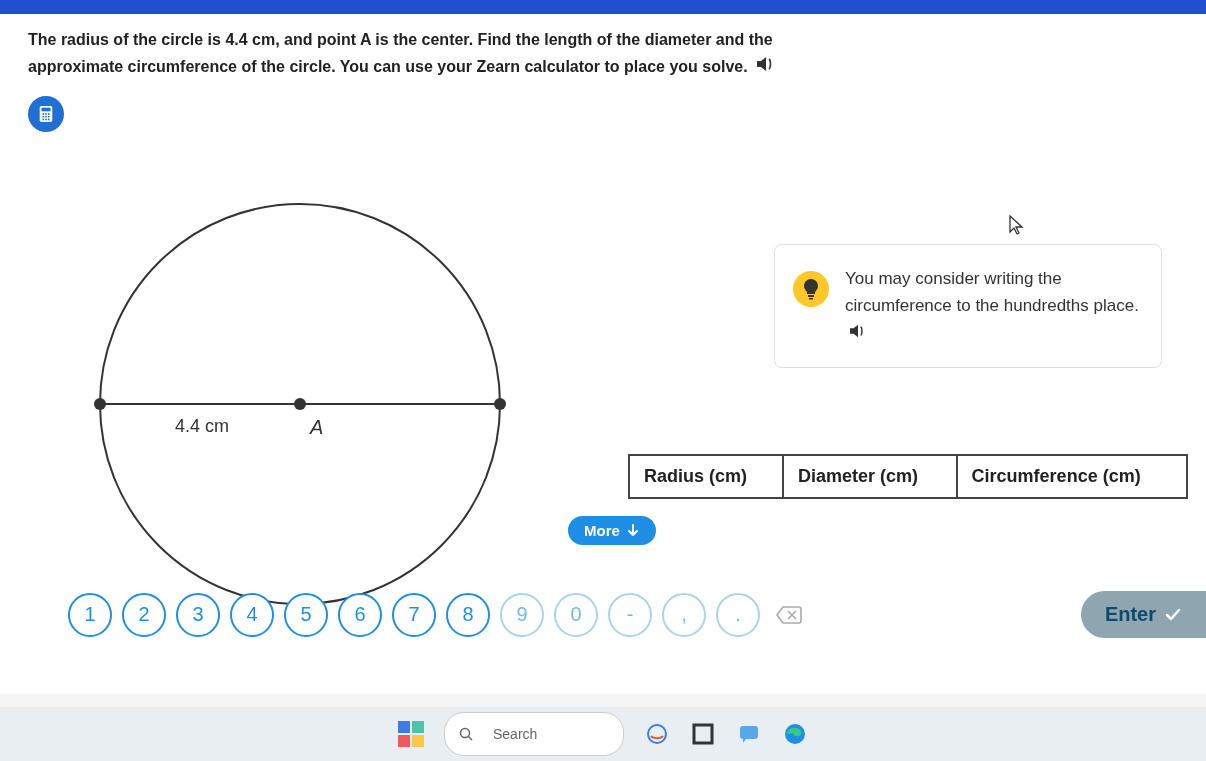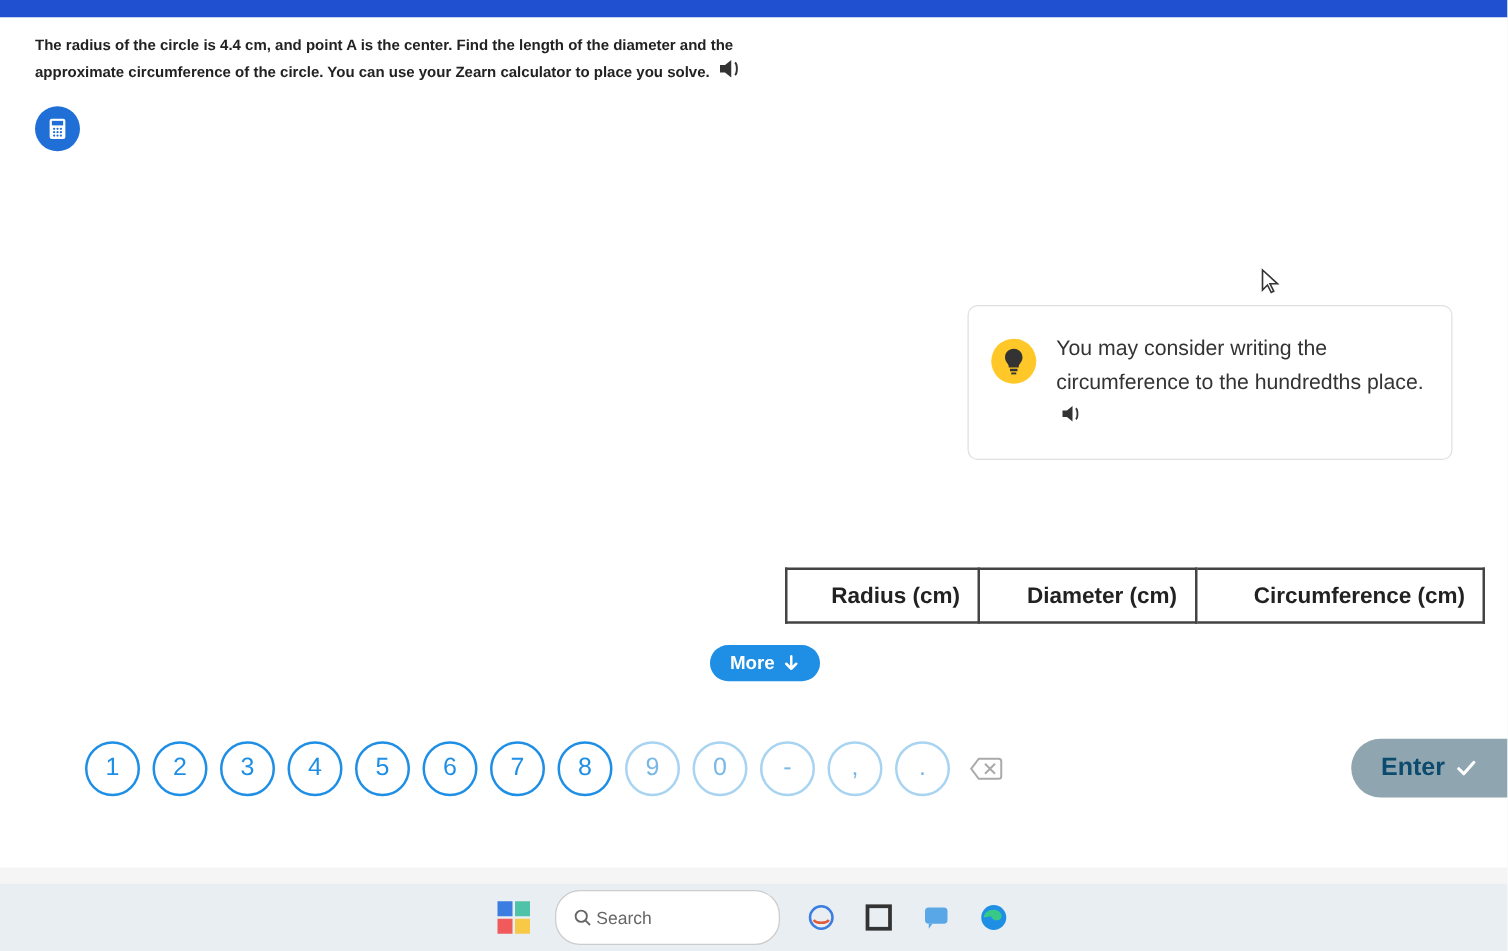--- a/index.html
+++ b/index.html
@@ -15,21 +15,21 @@
       height: 14px;
       background: #2050d0;
     }
     .content {
       background: #ffffff;
       padding: 12px 28px 0 28px;
       height: 680px;
       position: relative;
     }
     .question {
-      font-size: 12px;
+      font-size: 16px;
       font-weight: 600;
       color: #222;
       line-height: 1.7;
       max-width: 1120px;
     }
     .speaker-inline {
       display: inline-block;
       vertical-align: middle;
       margin-left: 4px;
     }
@@ -92,21 +92,21 @@
     }
     table.answer-table {
       border-collapse: collapse;
       width: 100%;
       background: #fff;
     }
     table.answer-table th, table.answer-table td {
       border: 2px solid #444;
       padding: 10px 14px;
       font-size: 18px;
-      text-align: right;
+      text-align: left;
       font-weight: 500;
       color: #222;
     }
     table.answer-table th { font-weight: 600; }
     .input-cell {
       display: inline-block;
       width: 100px;
       height: 30px;
       border: 2px solid #1f8fe6;
       border-radius: 4px;
@@ -163,21 +163,21 @@
       grid-template-columns: 1fr 1fr;
       grid-template-rows: 1fr 1fr;
       gap: 2px;
     }
     .win-start div { background: #3b7de0; }
     .win-start div:nth-child(2){background:#4fc3a7;}
     .win-start div:nth-child(3){background:#f05a5a;}
     .win-start div:nth-child(4){background:#f7c946;}
     .search-box {
       display: flex; align-items: center;
-      gap: 4px;
+      gap: 20px;
       background: #fff;
       border: 1px solid #ccc;
       border-radius: 20px;
       padding: 13px 14px;
       width: 180px;
       color: #666;
       font-size: 14px;
     }
     .tray-icon {
       width: 26px; height: 26px;
@@ -217,20 +217,31 @@
         <circle cx="11" cy="10" r="1" fill="#1f6fd6"></circle>
         <circle cx="5" cy="13" r="1" fill="#1f6fd6"></circle>
         <circle cx="8" cy="13" r="1" fill="#1f6fd6"></circle>
         <circle cx="11" cy="13" r="1" fill="#1f6fd6"></circle>
         <circle cx="5" cy="16" r="1" fill="#1f6fd6"></circle>
         <circle cx="8" cy="16" r="1" fill="#1f6fd6"></circle>
         <circle cx="11" cy="16" r="1" fill="#1f6fd6"></circle>
       </svg>
   </div>
 
+  <div class="diagram-area circle-diagram">
+    <svg width="480" height="440" viewBox="0 0 480 440">
+      <circle cx="240" cy="220" r="200" fill="none" stroke="#333" stroke-width="2"></circle>
+      <line x1="40" y1="220" x2="440" y2="220" stroke="#333" stroke-width="2"></line>
+      <circle cx="40" cy="220" r="6" fill="#333"></circle>
+      <circle cx="240" cy="220" r="6" fill="#333"></circle>
+      <circle cx="440" cy="220" r="6" fill="#333"></circle>
+      <text x="115" y="248" font-size="18" fill="#333" font-family="Arial">4.4 cm</text>
+      <text x="250" y="250" font-size="20" fill="#333" font-style="italic" font-family="Arial">A</text>
+    </svg>
+  </div>
 
   <div class="cursor-arrow">
     <svg width="18" height="22" viewBox="0 0 18 22">
         <path d="M2 2 L2 18 L6 14 L9 20 L11 19 L8 13 L14 13 Z" fill="none" stroke="#333" stroke-width="1.3"></path>
       </svg>
   </div>
 
   <div class="hint-box">
     <div class="hint-icon">
       <svg width="18" height="22" viewBox="0 0 18 22">

